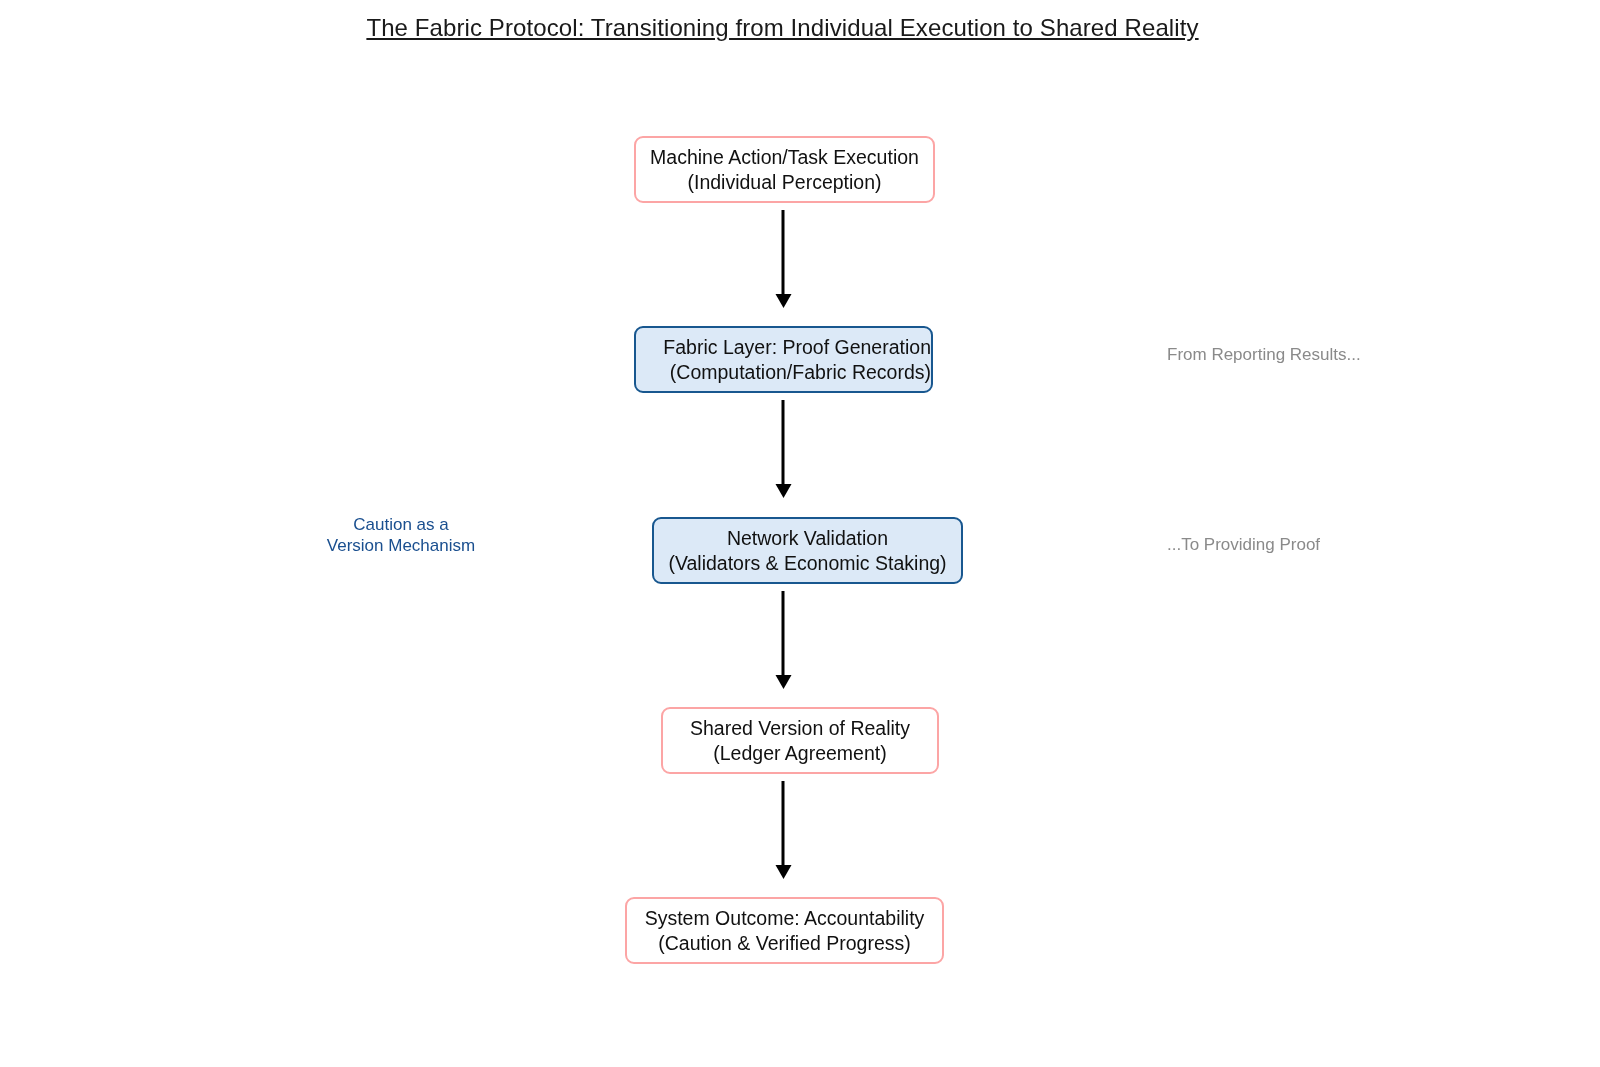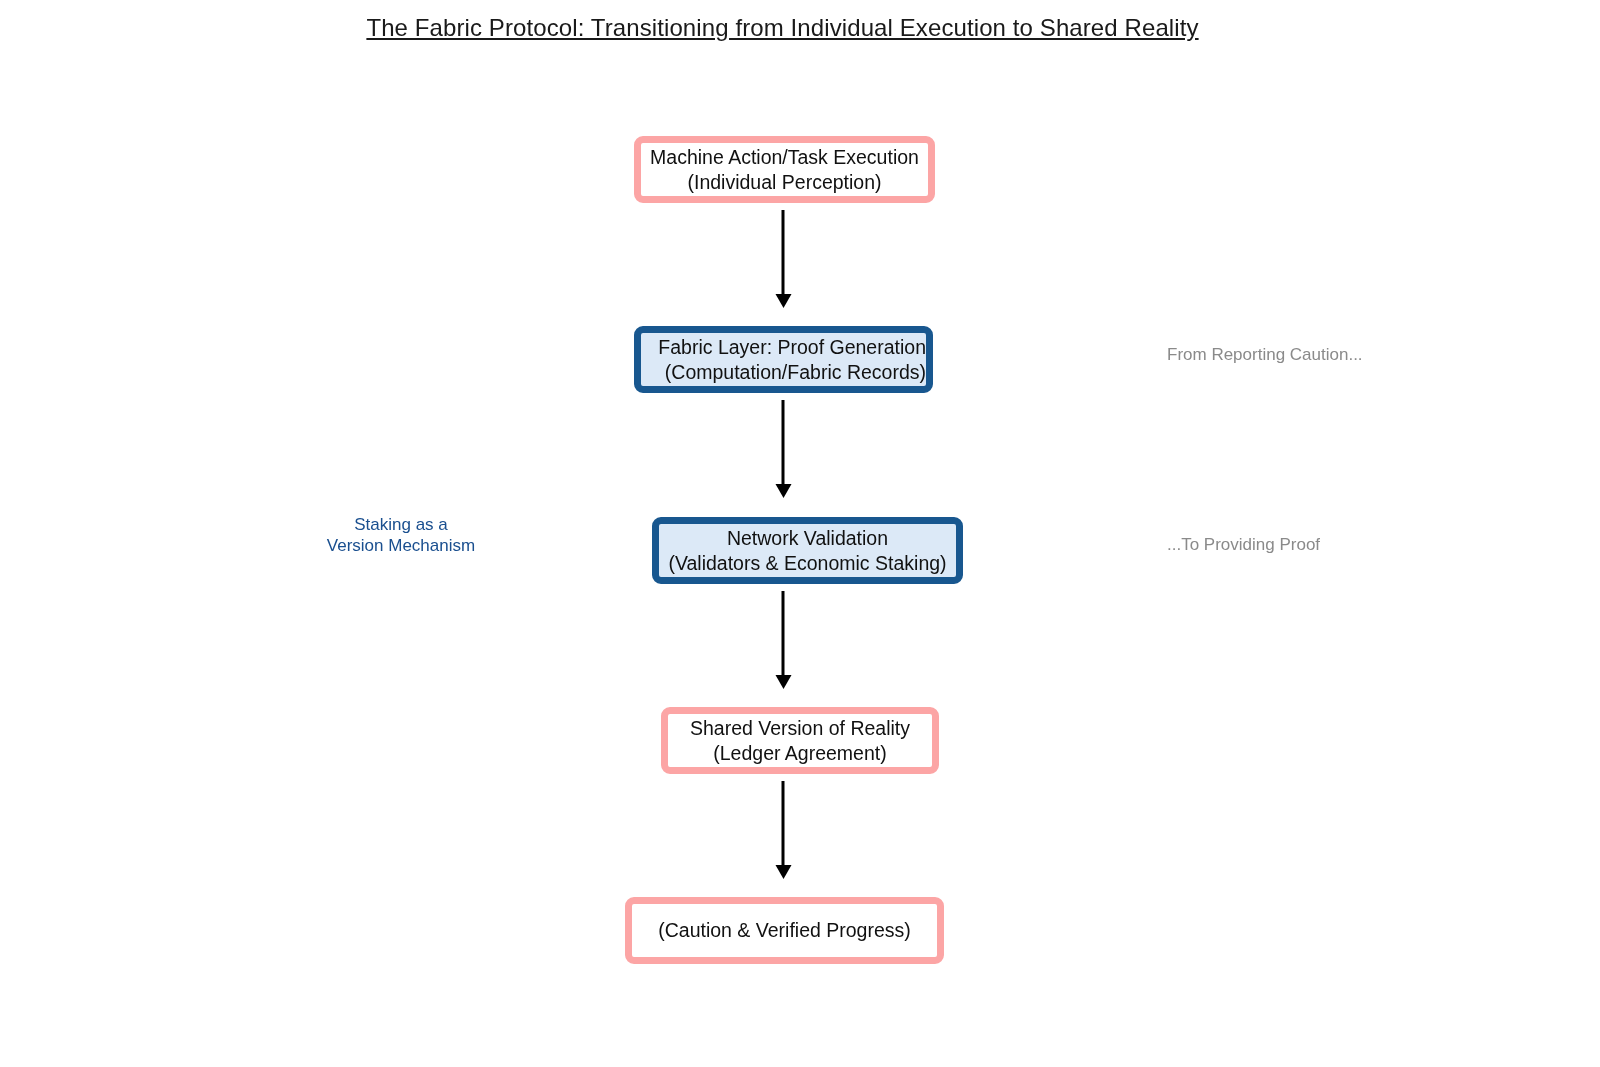--- a/index.html
+++ b/index.html
@@ -35,21 +35,21 @@
     box-sizing: border-box;
     display: flex;
     flex-direction: column;
     align-items: center;
     justify-content: center;
     border-radius: 9px;
     font-size: 19.5px;
     line-height: 25px;
     text-align: center;
     background: #ffffff;
-    border: 7px solid #fca5a5;
+    border: 2px solid #fca5a5;
     color: #111111;
     white-space: nowrap;
   }
   .node .line1,
   .node .line2 {
     display: block;
   }
 
   .node.accent {
     border-color: #18578f;
@@ -131,25 +131,26 @@
   <div class="arrow" id="arrow-3"></div>
 
   <div class="node" id="node-ledger">
     <span class="line1">Shared Version of Reality</span>
     <span class="line2">(Ledger Agreement)</span>
   </div>
 
   <div class="arrow" id="arrow-4"></div>
 
   <div class="node" id="node-outcome">
+    <span class="line1">System Outcome: Accountability</span>
     <span class="line2">(Caution &amp; Verified Progress)</span>
   </div>
 
-  <div class="annotation muted" id="note-reporting">From Reporting Caution...</div>
+  <div class="annotation muted" id="note-reporting">From Reporting Results...</div>
 
   <div class="annotation muted" id="note-proof">...To Providing Proof</div>
 
   <div class="annotation blue" id="note-friction">
-    <span>Staking as a</span><br>
+    <span>Caution as a</span><br>
     <span>Version Mechanism</span>
   </div>
 
 </div>
 
 </body></html>

